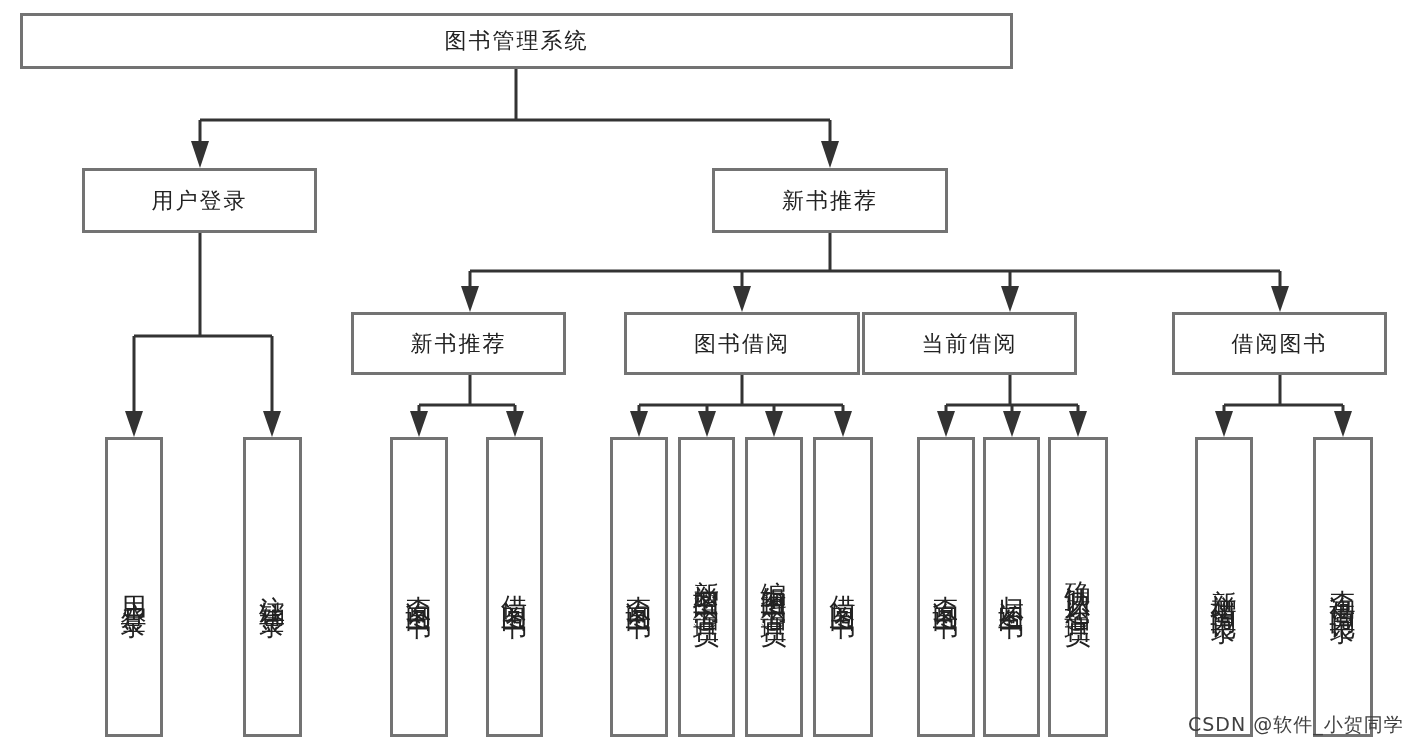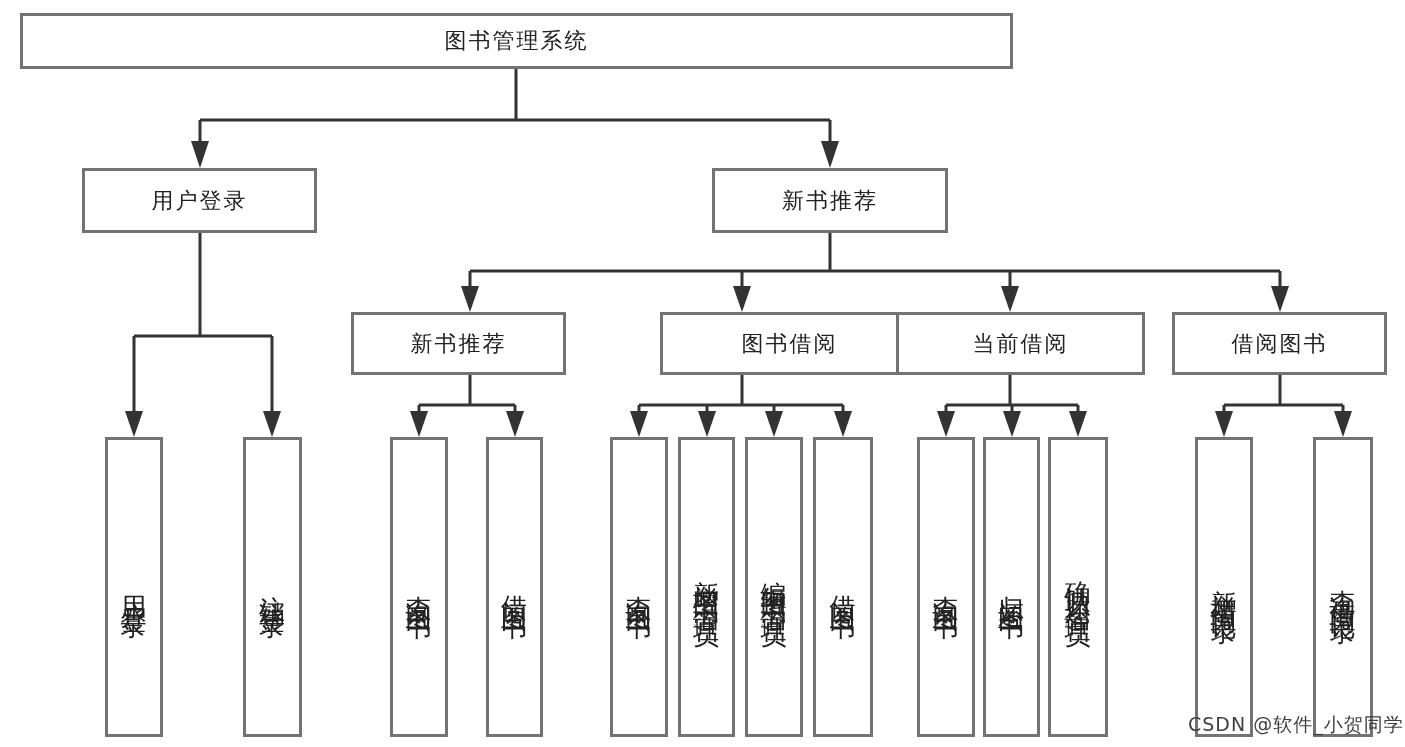--- a/index.html
+++ b/index.html
@@ -103,24 +103,24 @@
   <div class="box hbox" style="left:82px;top:168px;width:235px;height:65px">
     <span>用户登录</span>
   </div>
   <div class="box hbox" style="left:712px;top:168px;width:236px;height:65px">
     <span>新书推荐</span>
   </div>
 
   <div class="box hbox" style="left:351px;top:312px;width:215px;height:63px">
     <span>新书推荐</span>
   </div>
-  <div class="box hbox" style="left:660px;top:312px;width:259px;height:63px">
+  <div class="box hbox" style="left:624px;top:312px;width:236px;height:63px">
     <span>图书借阅</span>
   </div>
-  <div class="box hbox" style="left:896px;top:312px;width:249px;height:63px">
+  <div class="box hbox" style="left:862px;top:312px;width:215px;height:63px">
     <span>当前借阅</span>
   </div>
   <div class="box hbox" style="left:1172px;top:312px;width:215px;height:63px">
     <span>借阅图书</span>
   </div>
 
   <div class="box vbox" style="left:105px;top:437px;width:58px;height:300px">
     <span>用户登录</span>
   </div>
   <div class="box vbox" style="left:243px;top:437px;width:59px;height:300px">

